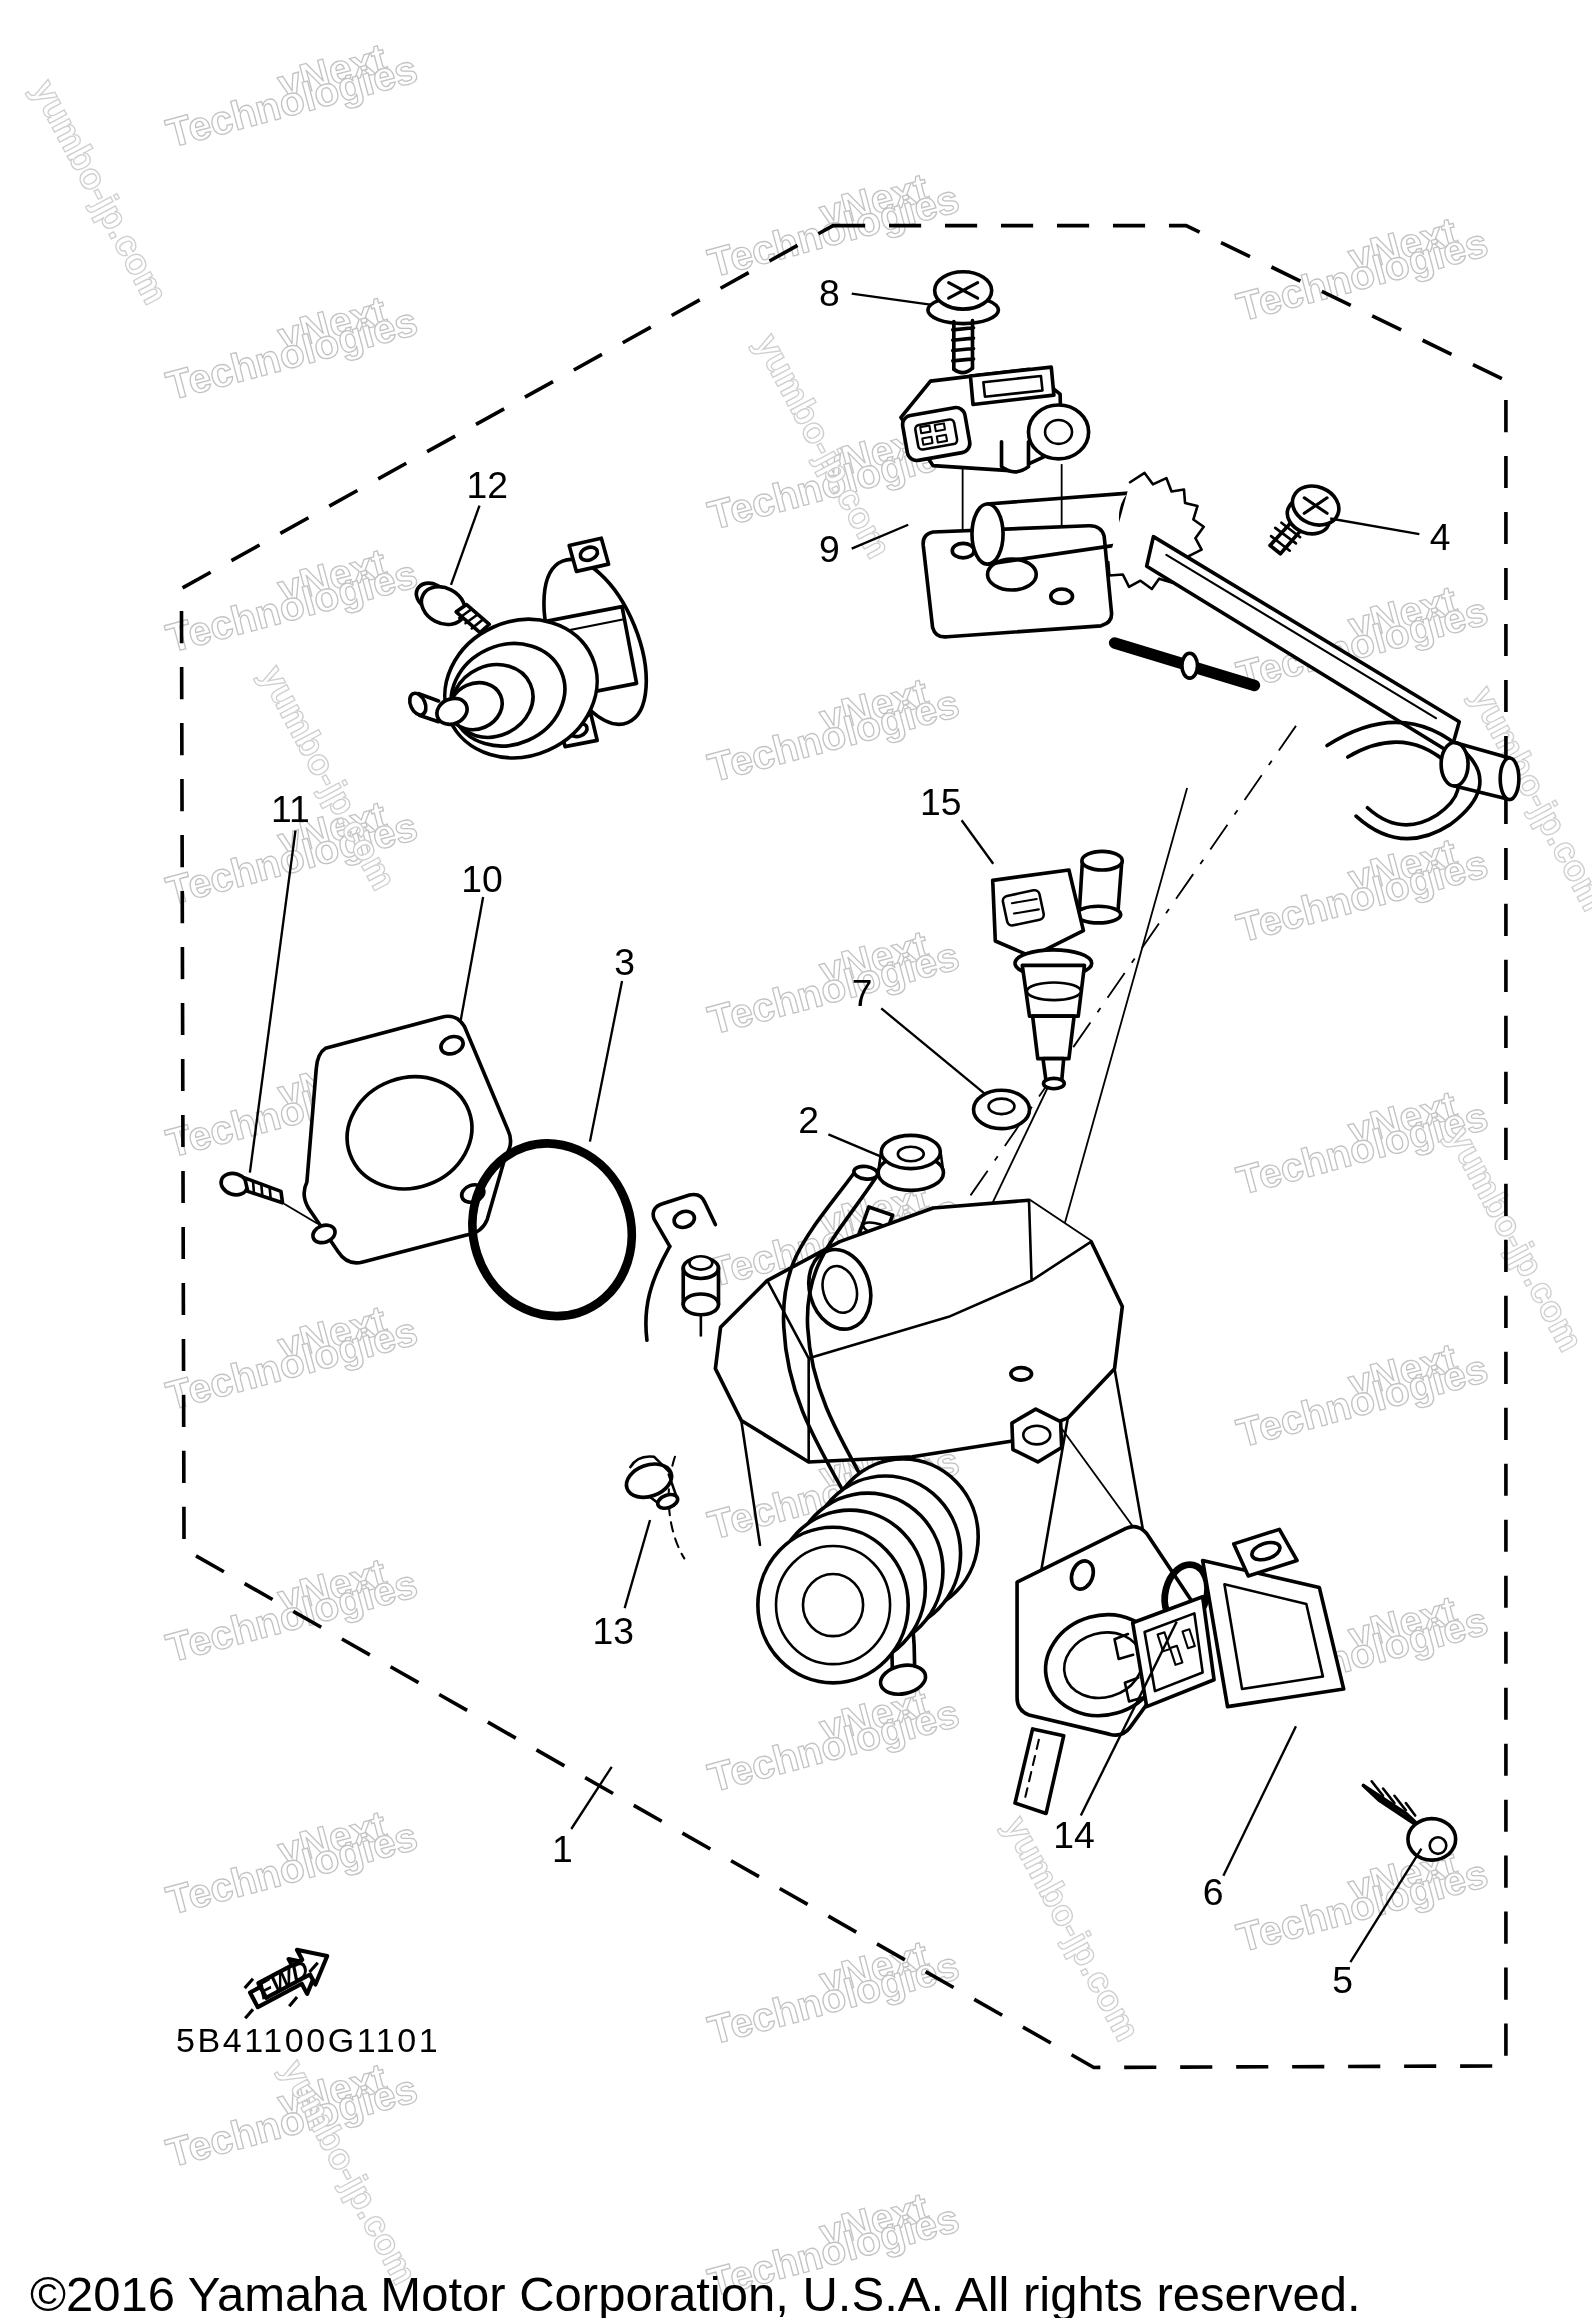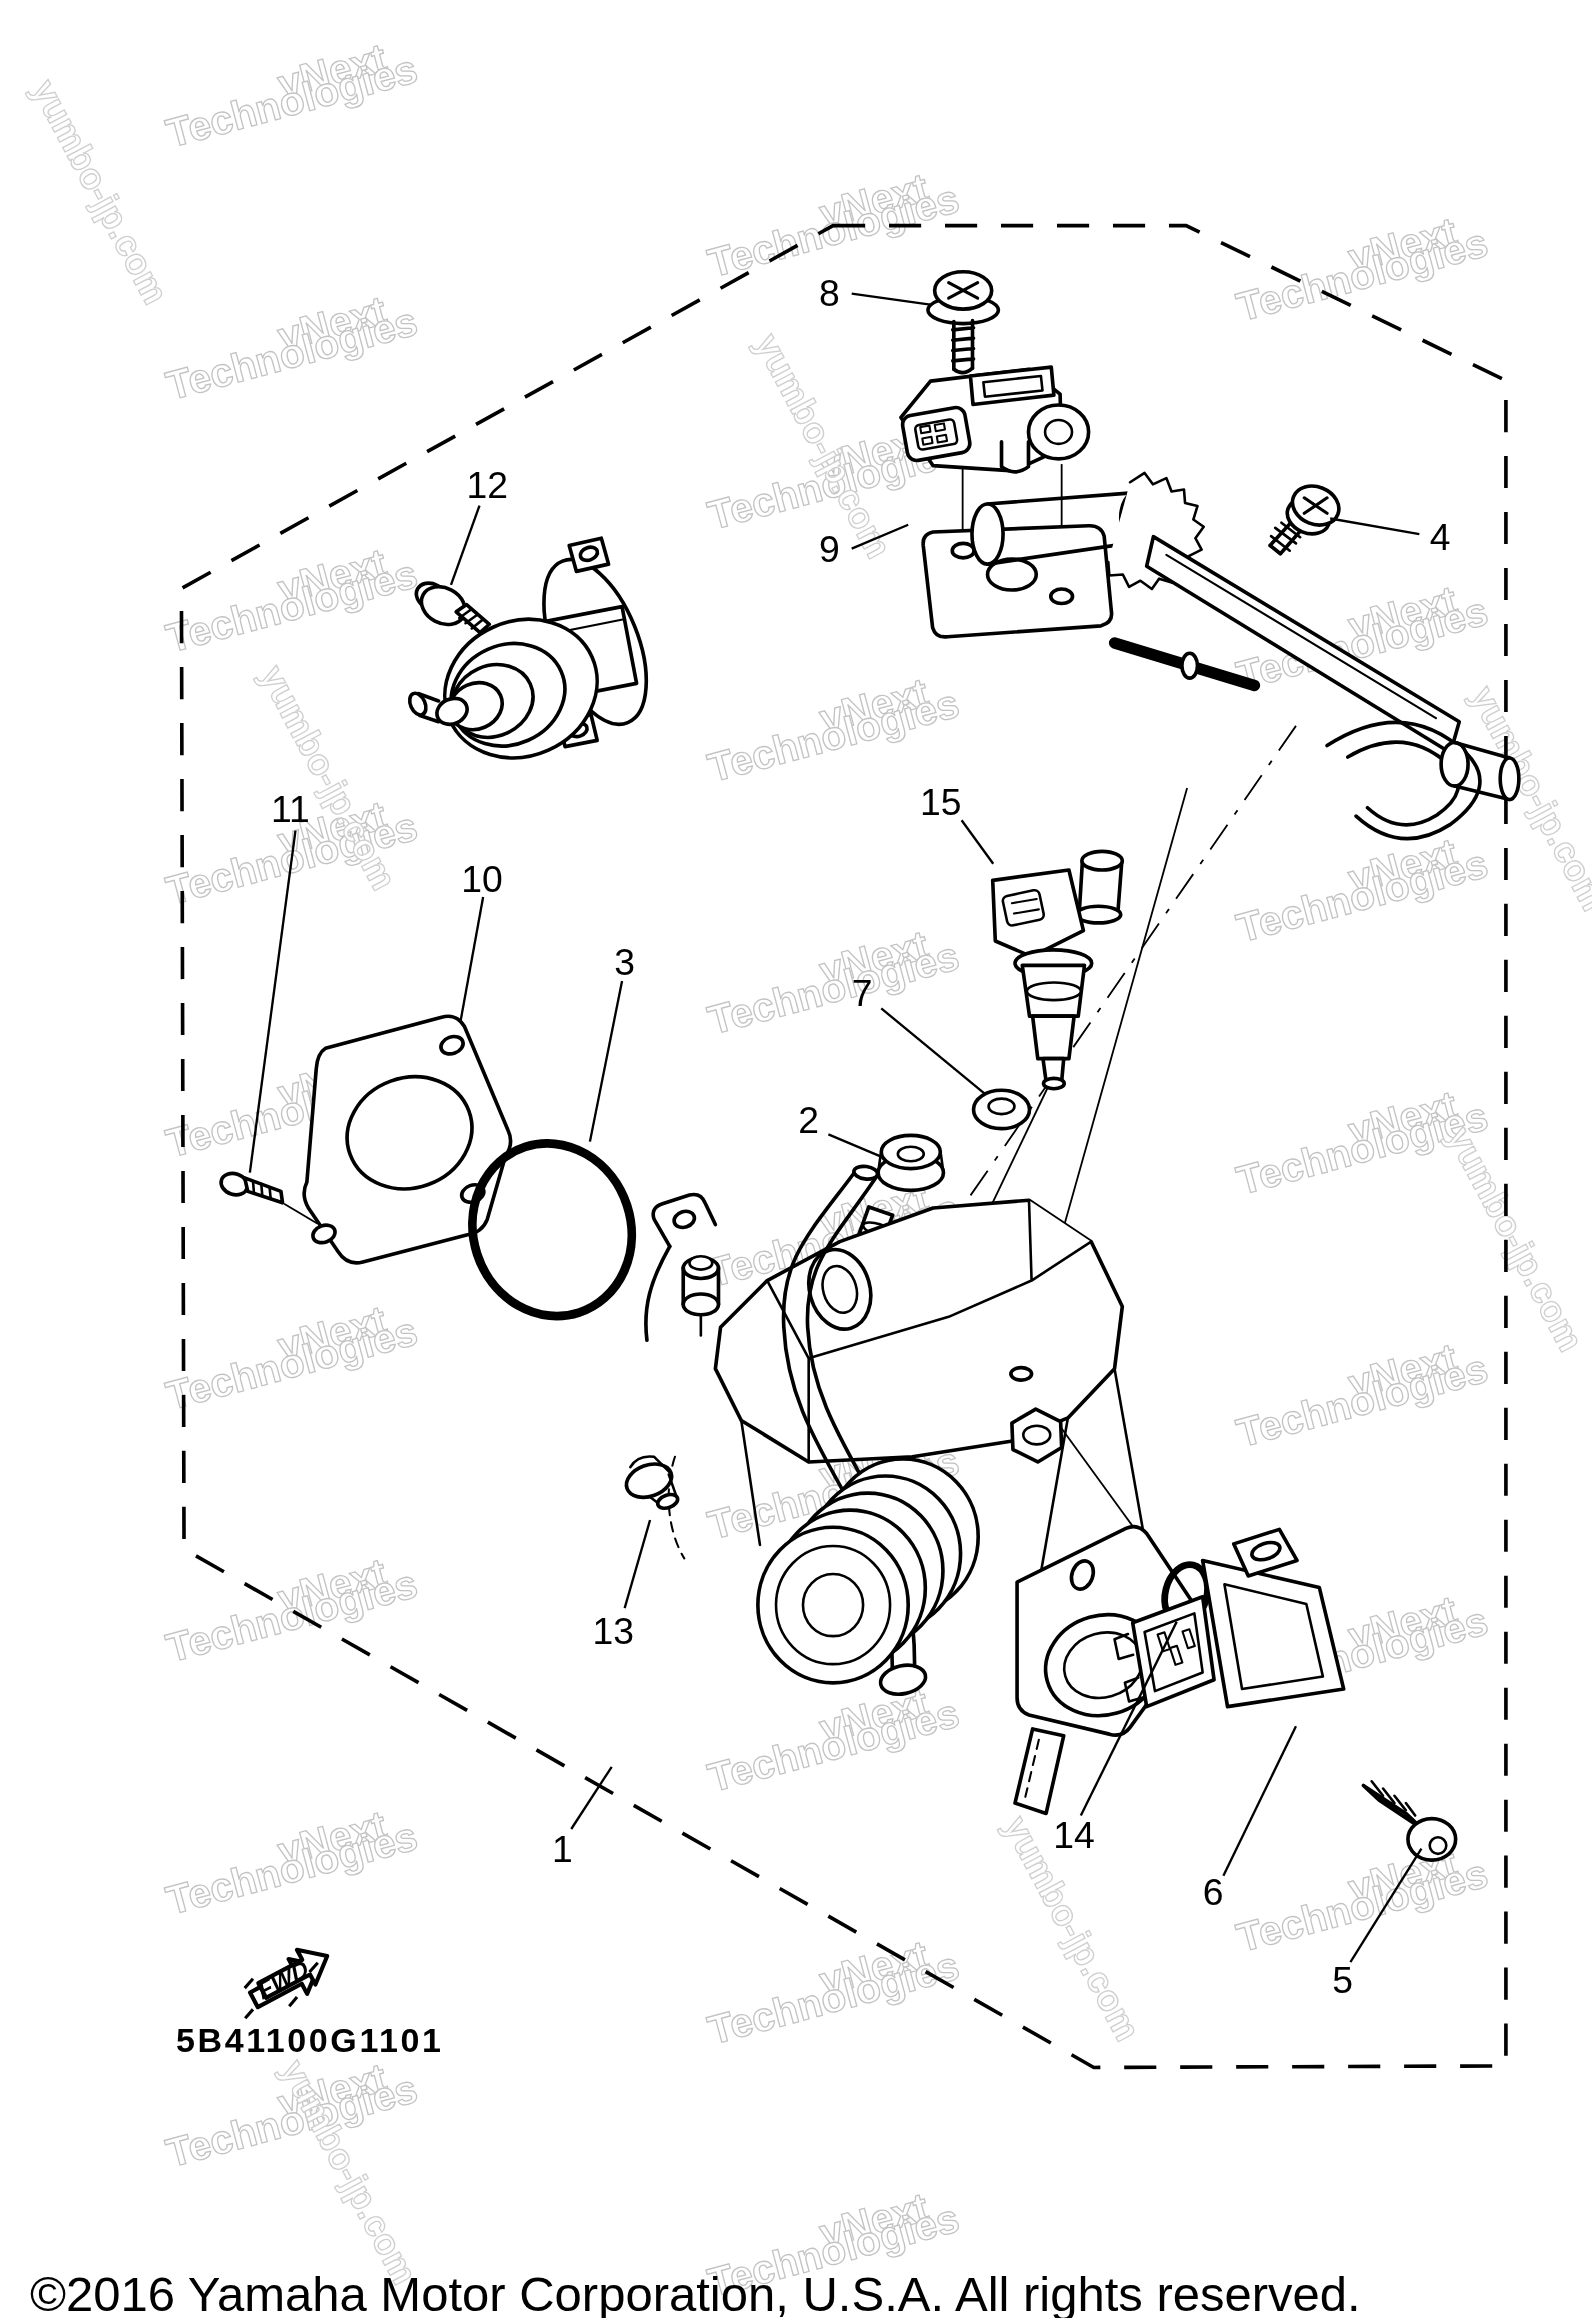--- a/index.html
+++ b/index.html
@@ -1,20 +1,20 @@
 <!DOCTYPE html>
 <html style="font-size:8.3px"><head>
 <meta charset="utf-8">
 <style>
   html,body{margin:0;padding:0;background:#fff;}
   .canvas{position:relative;width:1593px;height:2319px;background:#fff;overflow:hidden;
           font-family:"Liberation Sans",sans-serif;}
   svg{position:absolute;left:0;top:0;}
   .overlay-text{position:absolute;color:#000;white-space:nowrap;}
-  #part-code{left:176px;top:2021px;font-size:34px;letter-spacing:2.6px;font-weight:bold;}
+  #part-code{left:176px;top:2021px;font-size:34px;letter-spacing:2.6px;}
   #copyright{left:30px;top:2266px;font-size:49px;letter-spacing:0px;}
 </style>
 </head>
 <body>
 
 <div class="canvas">
 
 <svg width="1593" height="2319" viewBox="0 0 3073 4473">
 
   <g font-family="Liberation Sans, sans-serif" font-weight="bold" fill="#ffffff" stroke="#c3c3c3" stroke-width="2.5">

